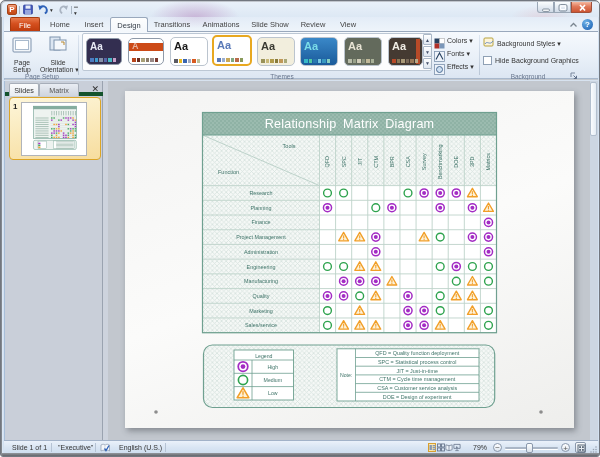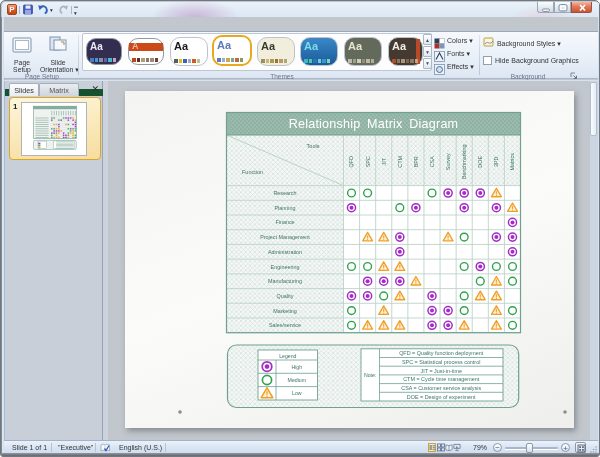--- a/index.html
+++ b/index.html
@@ -36,45 +36,45 @@
 
 #ribbon { position:absolute; left:1px; top:30px; width:598px; height:48px;
   background:linear-gradient(#f6f9fd,#e9f0f8 55%,#dce6f2); border-top:1px solid #99a8bc; border-bottom:1px solid #a9b9cd; }
 .gsep { position:absolute; top:3px; height:40px; width:1px; background:linear-gradient(#dde6f1,#b9c6d6); }
 .glabel { position:absolute; top:41px; height:7px; font-size:6.5px; color:#67758c; text-align:center; }
 
 .bigbtn { position:absolute; top:2px; width:36px; height:38px; text-align:center; }
 .bigbtn .ic { display:inline-block; margin-top:2px; }
 .bigbtn .t { font-size:6.8px; color:#333; line-height:7px; margin-top:1px; white-space:nowrap; }
 
-.tile { position:absolute; top:5px; width:38px; height:29px; border:1px solid #bbc4ce; background:#fff; border-radius:10px; }
+.tile { position:absolute; top:5px; width:38px; height:29px; border:1px solid #bbc4ce; background:#fff; border-radius:5px; }
 .tile .aa { position:absolute; left:3px; top:2px; font-weight:bold; font-size:11px; }
 .tile .dots { position:absolute; left:3px; bottom:2px; height:4px; display:flex; gap:1px; }
 .tile .dots i { width:3.5px; height:3.5px; display:inline-block; }
 
 .cfebtn { position:absolute; left:432px; width:44px; height:13px; }
 .cfebtn .lbl { position:absolute; left:13px; top:2px; font-size:7px; color:#333; white-space:nowrap; }
 
 #bgstyles { position:absolute; left:481px; top:5px; font-size:7px; color:#333; }
 #hidebg { position:absolute; left:481px; top:24px; font-size:7px; color:#333; }
 #diaglaunch { position:absolute; left:568px; top:40px; }
 
 #content { position:absolute; left:1px; top:79px; width:598px; height:360px; background:#c2c7ce; }
 #leftpane { position:absolute; left:1px; top:0; width:100px; height:360px; background:#c9cfd9; border-right:1px solid #9aa3b0; }
-#panetabs { position:absolute; left:0; top:2px; width:100px; height:14px; border-bottom:7px solid #14532d; }
+#panetabs { position:absolute; left:0; top:2px; width:100px; height:14px; border-bottom:4px solid #14532d; }
 .ptab { position:absolute; top:1px; height:13px; font-size:7.2px; color:#333; text-align:center; line-height:14px; background:linear-gradient(#e9edf3,#cfd5de); border:1px solid #a7aeb9; border-bottom:none; border-radius:2px 2px 0 0; }
 #slidestab { left:6px; width:30px; background:linear-gradient(#fbfcfd,#e8ecf1); }
 #outlinetab { left:36px; width:40px; color:#555; }
 #paneclose { position:absolute; right:4px; top:2px; font-size:9px; color:#333; }
 #thumbsel { position:absolute; left:6px; top:17px; width:92px; height:63px; border:1.5px solid #dca526; border-radius:4px; background:linear-gradient(170deg,#fdf6da,#f7dd9e); }
 #thumbnum { position:absolute; left:3px; top:4px; font-size:8px; font-weight:bold; color:#222; }
 #thumbpage { position:absolute; left:11px; top:4px; width:66px; height:54px; background:#fff; border:1px solid #b0b4ba; }
 
 #canvas { position:absolute; left:106px; top:0; width:483px; height:360px; background:#c2c7ce; }
-#slide { position:absolute; left:17px; top:11px; width:449px; height:337px; background:linear-gradient(160deg,#f4f4f3,#fbfbfa 50%,#eeeeec); box-shadow:2px 3px 6px rgba(60,64,72,.45);padding-left:24px; }
+#slide { position:absolute; left:17px; top:11px; width:449px; height:337px; background:linear-gradient(160deg,#f4f4f3,#fbfbfa 50%,#eeeeec); box-shadow:2px 3px 6px rgba(60,64,72,.45); }
 #vscroll { position:absolute; left:589px; top:79px; width:8px; height:360px; background:#ccd6e2; }
 #vthumb { position:absolute; left:0px; top:2px; width:7px; height:54px; background:linear-gradient(90deg,#fafcfe,#e4ecf4); border:1px solid #b2bfce; border-radius:2px; }
 
 #statusbar { position:absolute; left:1px; top:439px; width:598px; height:13px;
   background:linear-gradient(#eaf1fa,#d9e5f3 55%,#cfdeef); border-top:1px solid #a2b2c8; font-size:7px; color:#333; }
 .ssep { position:absolute; top:2px; height:9px; width:1px; background:#b6c3d4; }
 #bottomframe { position:absolute; left:0px; top:452px; width:600px; height:5px; background:linear-gradient(#94979d,#53565c 80%,#45484e); border-radius:0 0 3px 3px; }
 </style>
 </head>
 <body>
@@ -104,20 +104,35 @@
             <rect x="4.5" y="7" width="7" height="2.4" rx="1.2" fill="#fdfeff" stroke="#6b7888" stroke-width="0.8"></rect>
           </svg></div><div class="wbtn"><svg class="g" width="17" height="12">
             <rect x="4" y="2.5" width="8" height="6.5" rx="1.5" fill="none" stroke="#6b7888" stroke-width="0.8"></rect>
             <rect x="5.5" y="4" width="5" height="3.5" rx="1" fill="none" stroke="#fdfeff" stroke-width="1.2"></rect>
           </svg></div><div class="wbtn" id="closebtn"><svg class="g" width="21" height="12">
             <path d="M8 3 L13 8.5 M13 3 L8 8.5" stroke="#fff" stroke-width="1.7"></path>
           </svg></div>
     </div>
   </div>
 
+  <div id="tabrow">
+    <div class="tab" id="filetab">File</div>
+    <div class="tab" style="left:40px;width:36px;">Home</div>
+    <div class="tab" style="left:76px;width:32px;">Insert</div>
+    <div class="tab" id="designtab" style="left:108px;width:38px;">Design</div>
+    <div class="tab" style="left:146px;width:48px;">Transitions</div>
+    <div class="tab" style="left:194px;width:50px;">Animations</div>
+    <div class="tab" style="left:244px;width:48px;">Slide Show</div>
+    <div class="tab" style="left:292px;width:38px;">Review</div>
+    <div class="tab" style="left:330px;width:32px;">View</div>
+    <svg id="ribcaret" width="9" height="8" viewBox="0 0 9 8">
+        <path d="M1.5 5.5 L4.5 2.5 L7.5 5.5" fill="none" stroke="#7a858f" stroke-width="1.3"></path>
+      </svg>
+    <div id="helpbtn">?</div>
+  </div>
 
   <div id="ribbon">
 
     <div class="bigbtn" style="left:2px;">
       <svg class="ic" width="20" height="18" viewBox="0 0 20 18">
           <rect x="1" y="2" width="18" height="14" rx="1" fill="#f2f6fa" stroke="#7e93ad"></rect>
           <rect x="3.5" y="4.5" width="13" height="9" fill="#fff" stroke="#a8b9cc"></rect>
         </svg>
       <div class="t">Page<br>Setup</div>
     </div>

